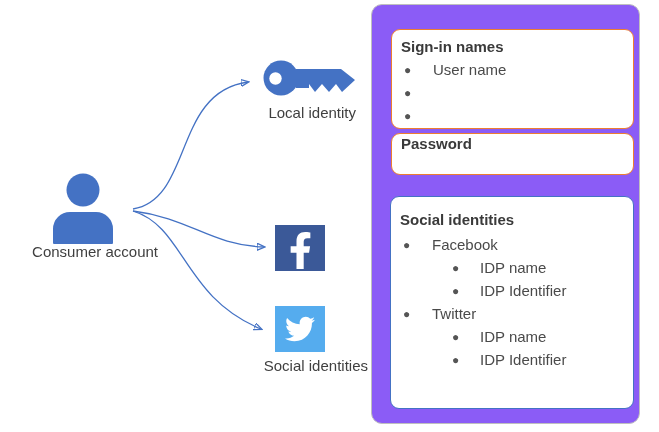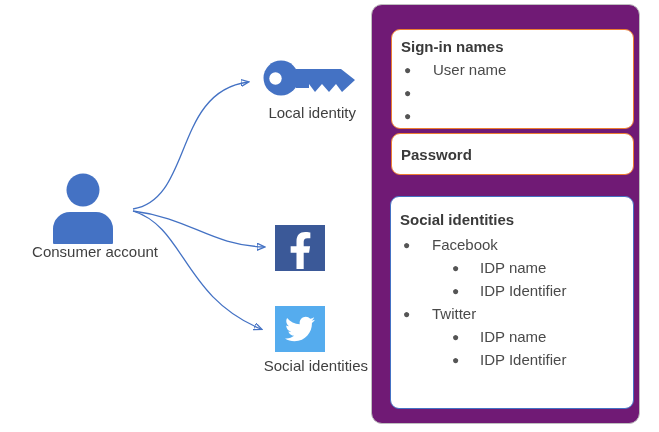--- a/index.html
+++ b/index.html
@@ -28,32 +28,32 @@
     background:#3B5998;display:flex;align-items:flex-end;justify-content:center;
     overflow:hidden;
   }
   .tw-tile{
     position:absolute;left:275px;top:306px;width:50px;height:46px;
     background:#55ACEE;display:flex;align-items:center;justify-content:center;
   }
 
   .side-panel{
     position:absolute;left:371px;top:4px;width:269px;height:420px;
-    background:#701a75;border:1px solid #BFBFBF;border-radius:11px;
+    background:#8b5cf6;border:1px solid #BFBFBF;border-radius:11px;
     box-sizing:border-box;
   }
   .panel-box{
     position:absolute;background:#ffffff;border-radius:9px;
     box-sizing:border-box;
   }
   .box-orange{border:1.4px solid #ED7D31;}
   .box-blue{border:1.4px solid #4472C4;}
   .box-signin{left:19px;top:24px;width:243px;height:100px;}
   .box-password{left:19px;top:128px;width:243px;height:42px;
-    display:flex;align-items:center;}
+    display:flex;align-items:flex-start;}
   .box-social{left:18px;top:191px;width:244px;height:213px;}
 
   .box-title{
     font-size:15px;font-weight:bold;color:#3a3a3a;
     padding:7px 0 2px 9px;line-height:19px;
   }
   .box-password .box-title{padding:0 0 0 9px;}
   .box-social .box-title{padding-top:13px;padding-bottom:4px;}
 
   .row{display:flex;align-items:center;height:23px;font-size:15px;color:#4a4a4a;}

